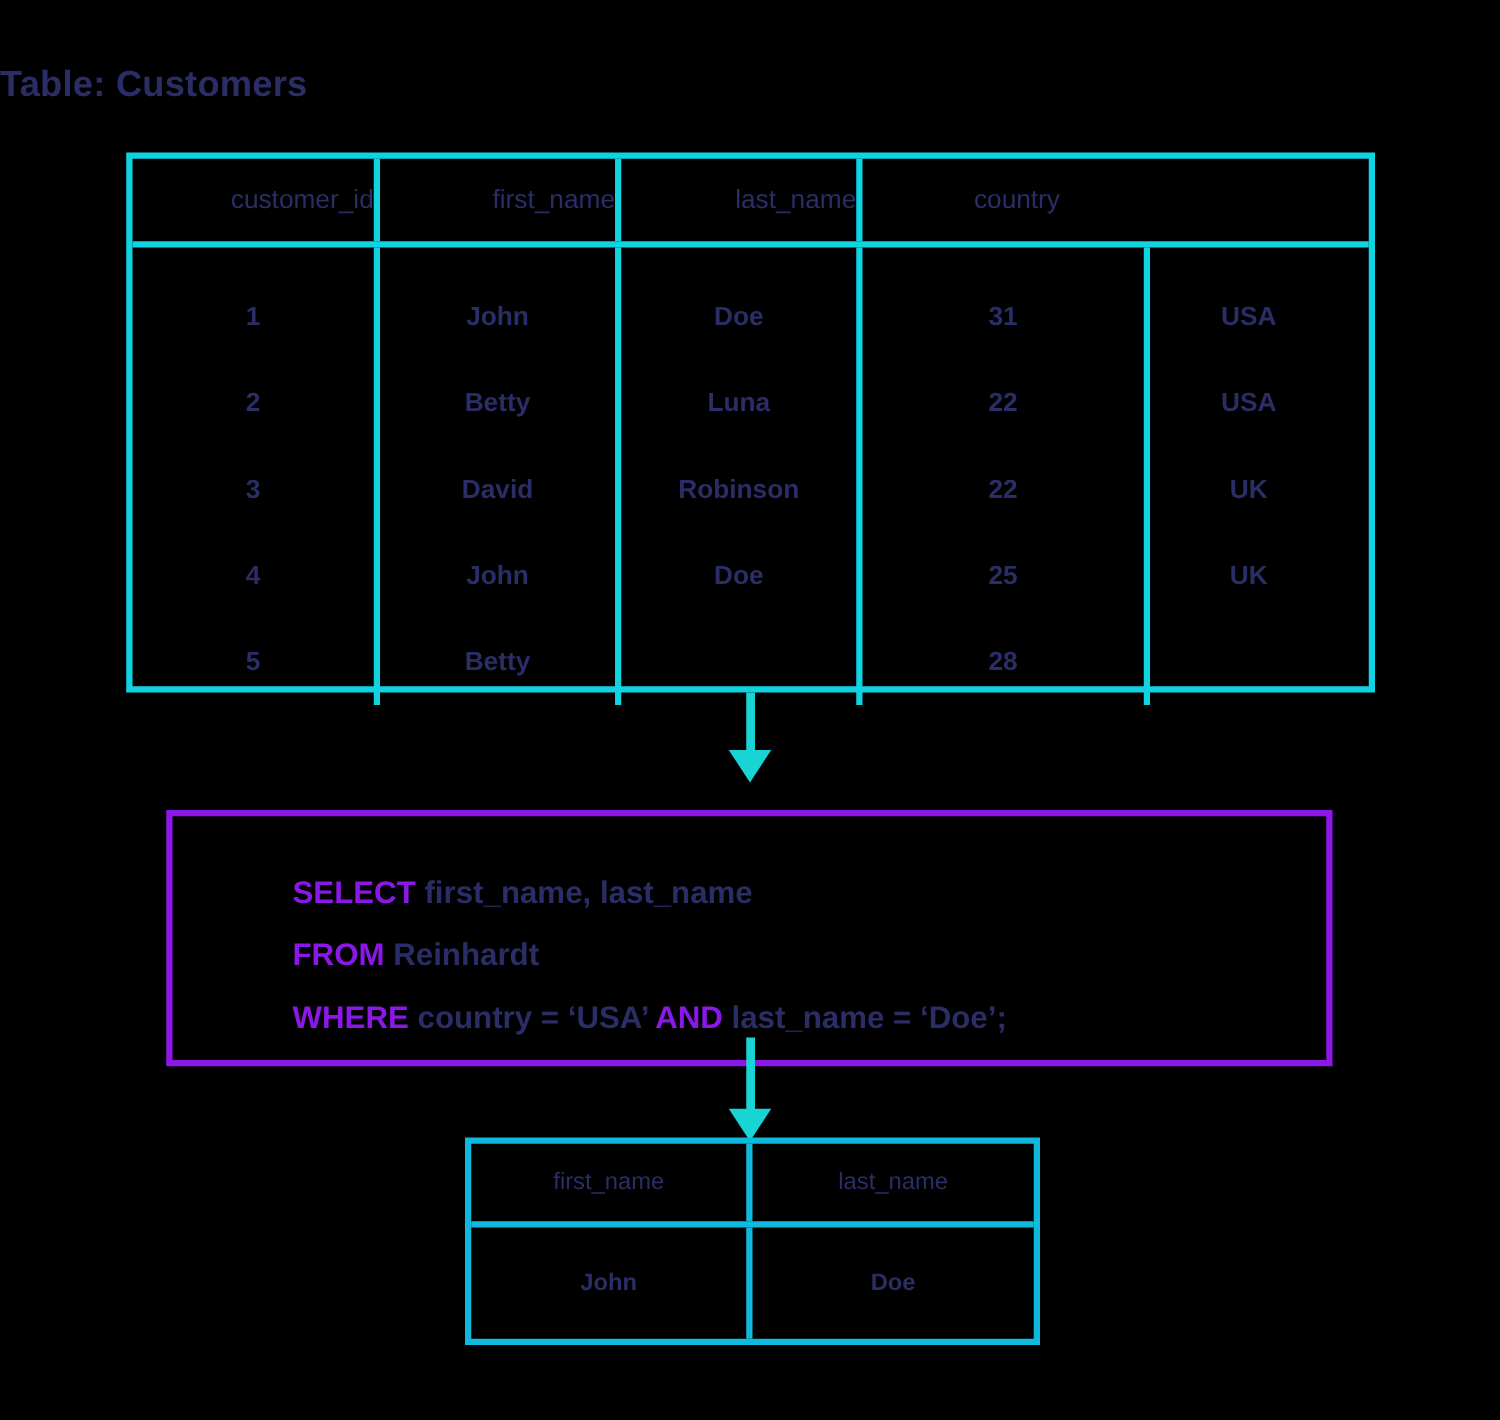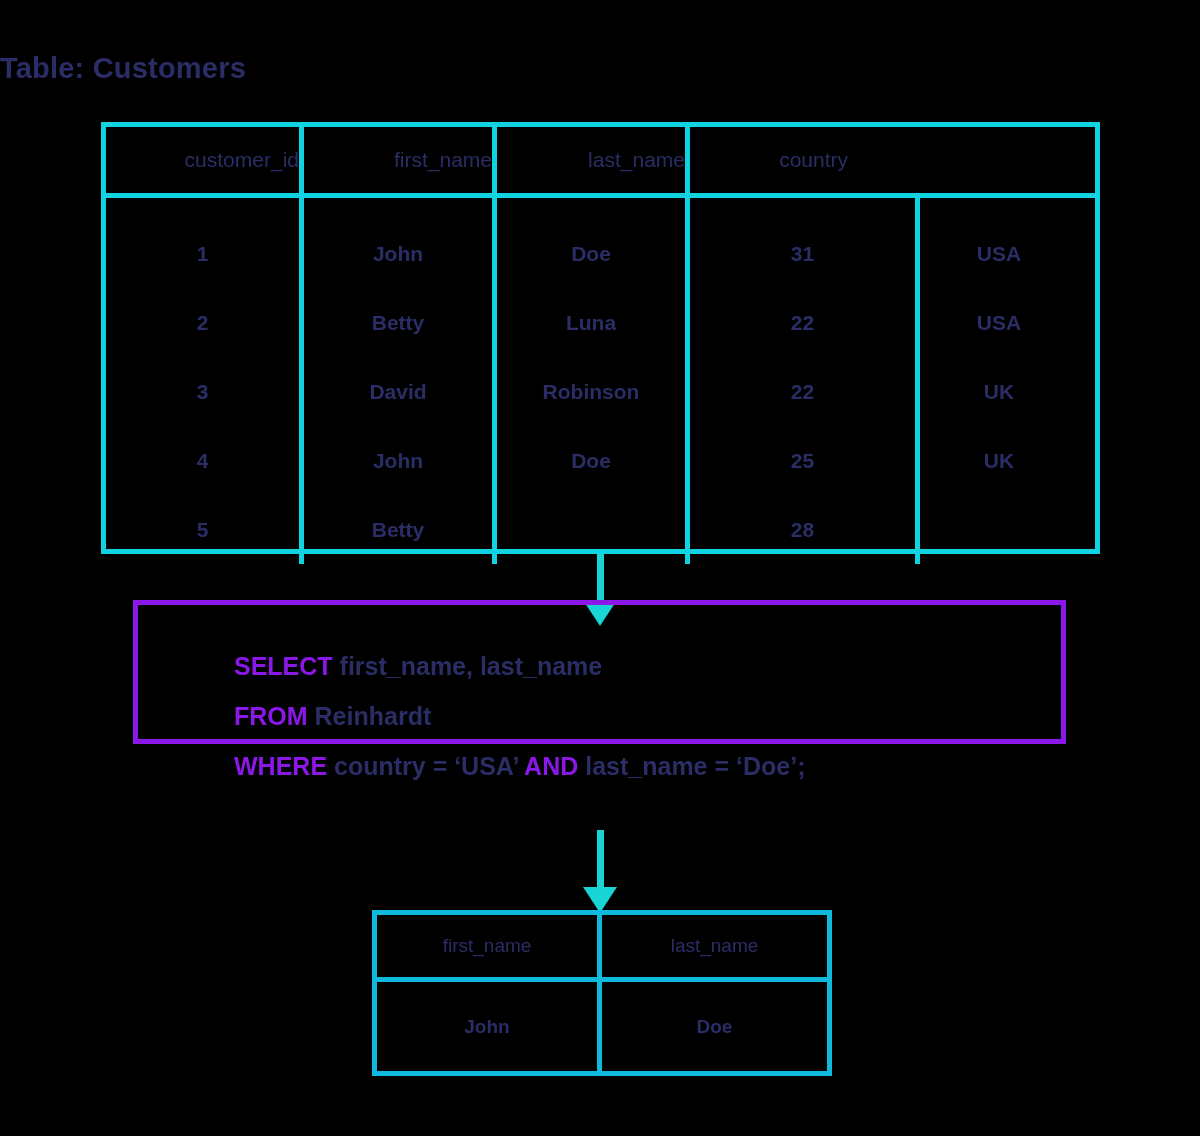--- a/index.html
+++ b/index.html
@@ -118,23 +118,23 @@
   #arrow-query-to-result {
     left: 583px;
     top: 830px;
     height: 83px;
   }
 
   
   #query-box {
     position: absolute;
     left: 133px;
-    top: 600px;
+    top: 648px;
     width: 933px;
-    height: 144px;
+    height: 205px;
     box-sizing: border-box;
     border: 5px solid #8B17E8;
     padding: 36px 0 0 96px;
   }
   .query-line {
     color: #2B2E66;
     font-size: 25px;
     font-weight: bold;
     line-height: 50px;
     white-space: nowrap;

